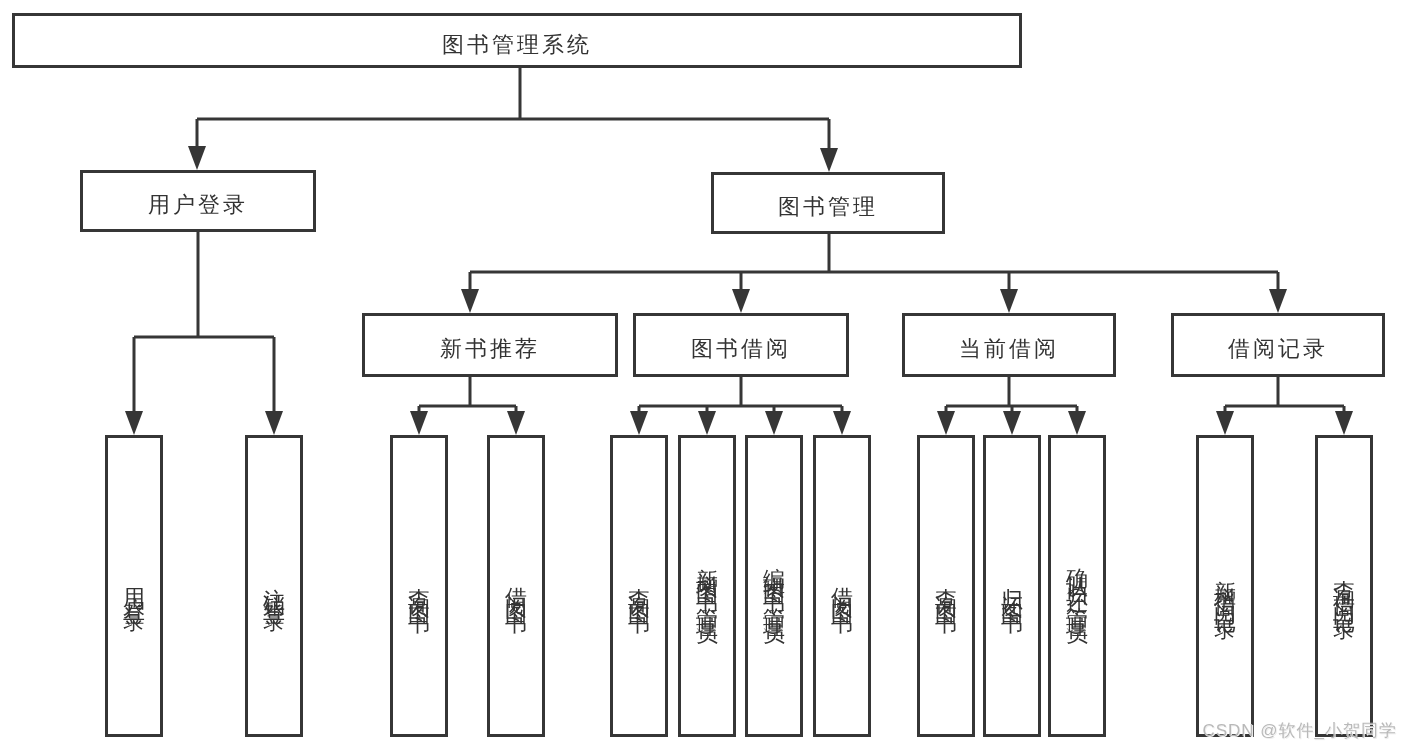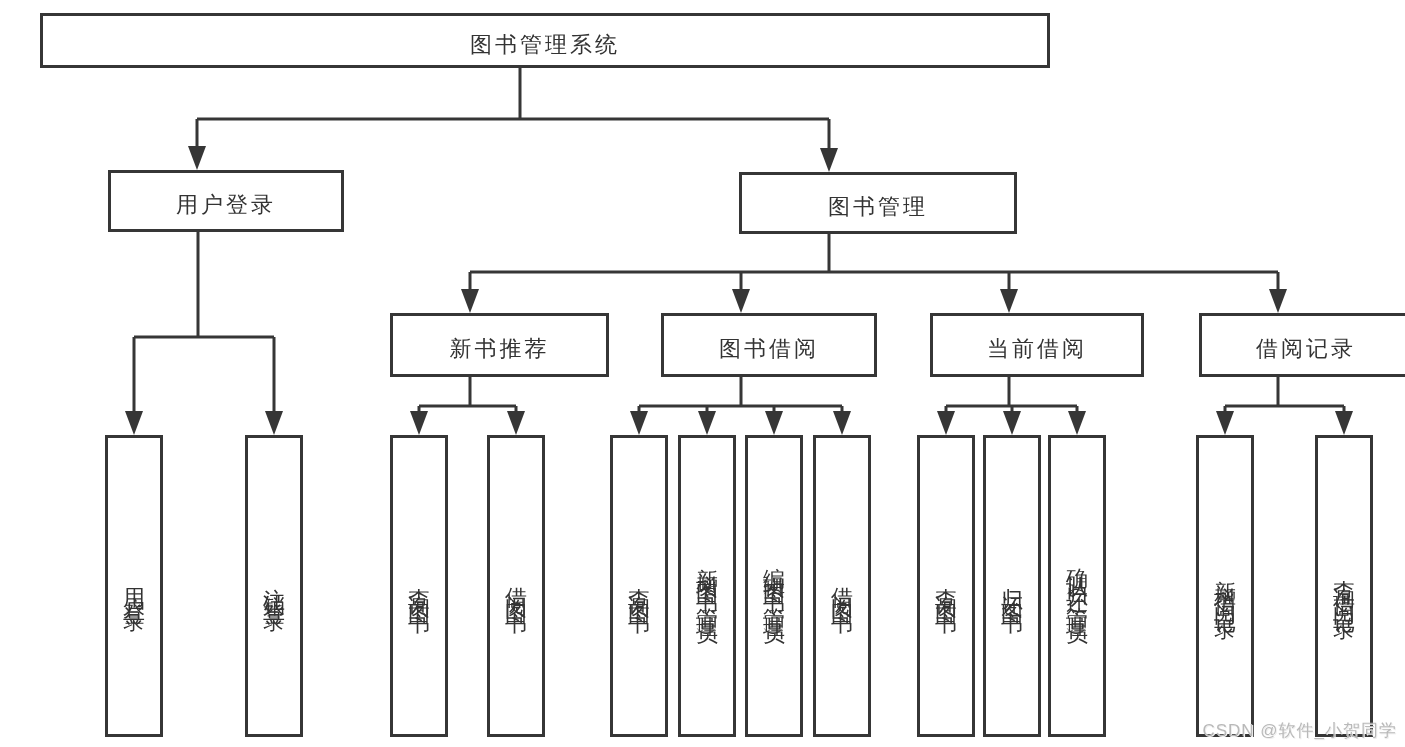--- a/index.html
+++ b/index.html
@@ -31,21 +31,20 @@
     align-items: center;
     justify-content: center;
     text-align: center;
     font-size: 22px;
     letter-spacing: 3px;
     line-height: 1;
     white-space: nowrap;
   }
   .node.h {
     padding-top: 8px;
-    margin-left: 28px;
   }
   .node.v {
     writing-mode: vertical-rl;
     letter-spacing: 8px;
     white-space: normal;
   }
   .watermark {
     position: absolute;
     right: 8px;
     bottom: 5px;
@@ -103,23 +102,23 @@
       <polygon points="1068,411 1086,411 1077,435"></polygon>
 
       <polygon points="1216,411 1234,411 1225,435"></polygon>
       <polygon points="1335,411 1353,411 1344,435"></polygon>
     </g>
   </svg>
 
   <div class="node h" style="left:12px; top:13px; width:1010px; height:55px;">图书管理系统</div>
 
   <div class="node h" style="left:80px; top:170px; width:236px; height:62px;">用户登录</div>
-  <div class="node h" style="left:711px; top:172px; width:278px; height:62px;">图书管理</div>
+  <div class="node h" style="left:711px; top:172px; width:234px; height:62px;">图书管理</div>
 
-  <div class="node h" style="left:362px; top:313px; width:219px; height:64px;">新书推荐</div>
+  <div class="node h" style="left:362px; top:313px; width:256px; height:64px;">新书推荐</div>
   <div class="node h" style="left:902px; top:313px; width:214px; height:64px;">当前借阅</div>
   <div class="node h" style="left:633px; top:313px; width:216px; height:64px;">图书借阅</div>
   <div class="node h" style="left:1171px; top:313px; width:214px; height:64px;">借阅记录</div>
 
   <div class="node v" style="left:105px; top:435px; width:58px; height:302px;">用户登录</div>
   <div class="node v" style="left:245px; top:435px; width:58px; height:302px;">注销登录</div>
 
   <div class="node v" style="left:390px; top:435px; width:58px; height:302px;">查询图书</div>
   <div class="node v" style="left:487px; top:435px; width:58px; height:302px;">借阅图书</div>
 

